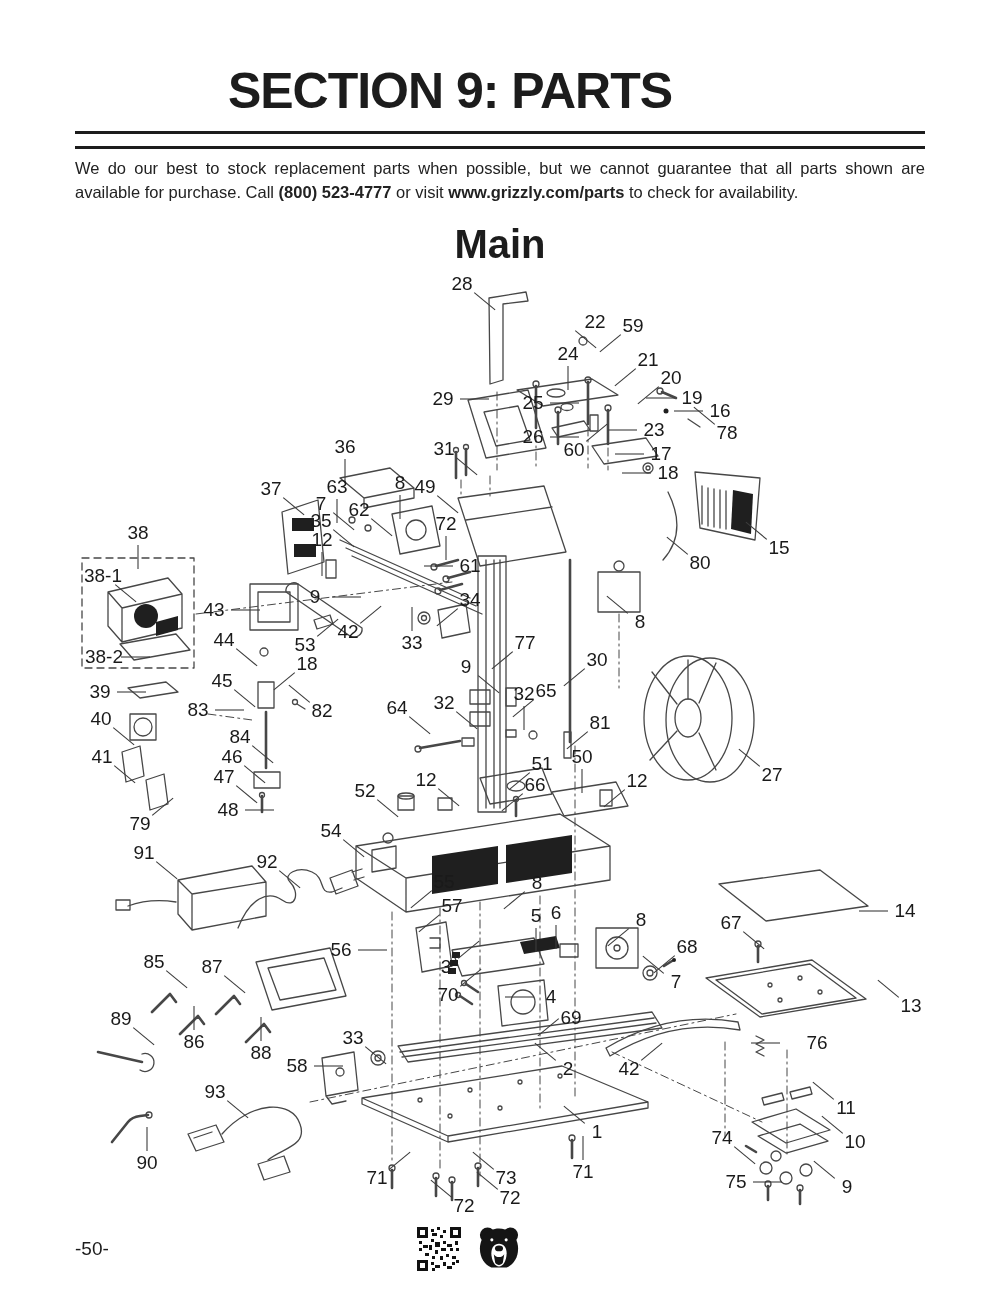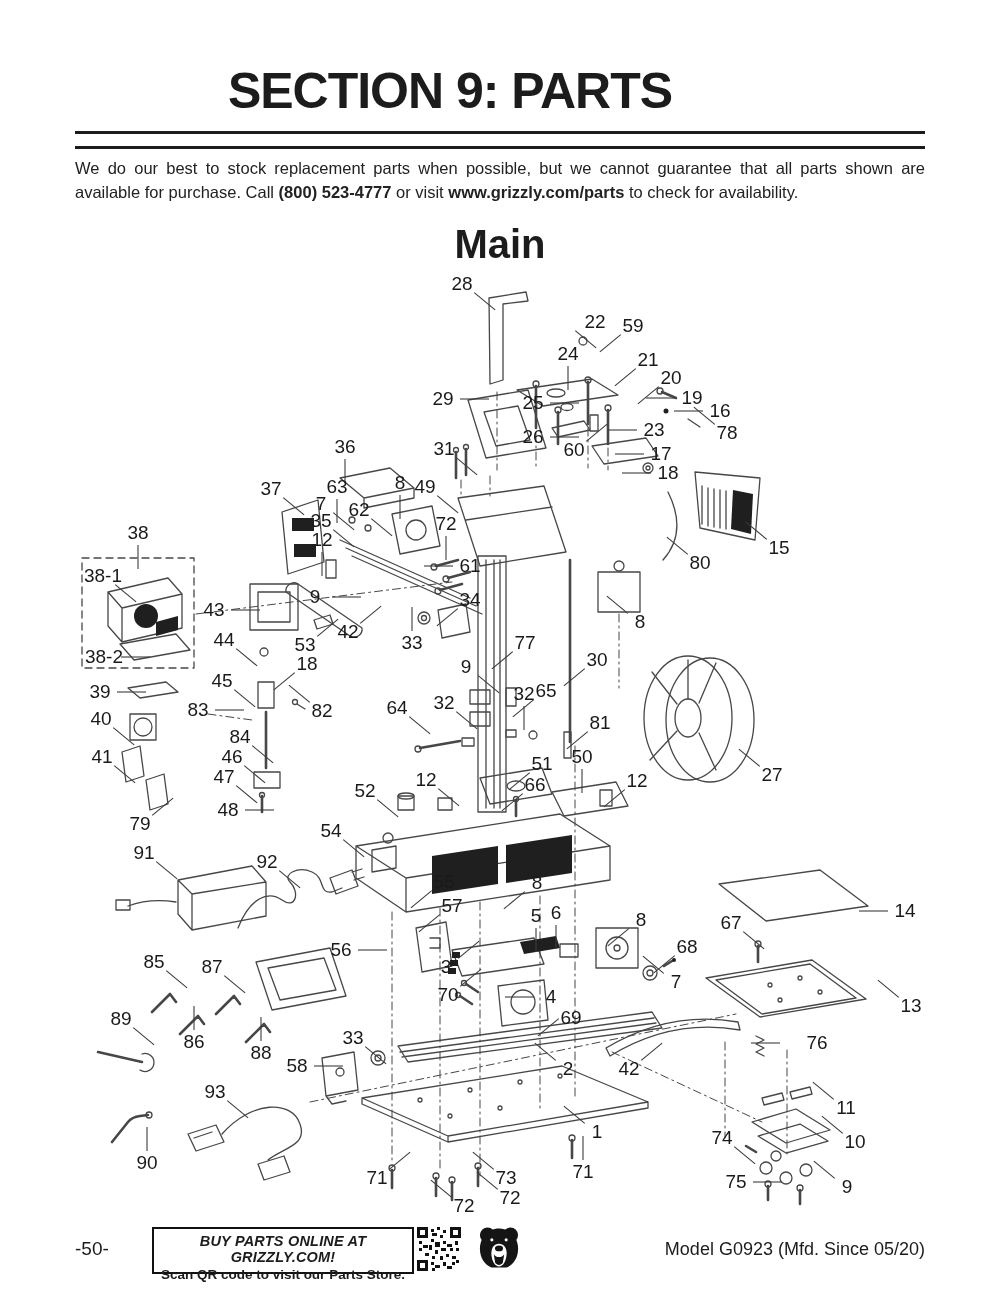--- a/index.html
+++ b/index.html
@@ -473,24 +473,20 @@
       <span class="callout" style="left: 506px; top: 1178px;">73</span>
       <span class="callout" style="left: 583px; top: 1172px;">71</span>
       <span class="callout" style="left: 736px; top: 1182px;">75</span>
       <span class="callout" style="left: 847px; top: 1187px;">9</span>
       <span class="callout" style="left: 464px; top: 1206px;">72</span>
       <span class="callout" style="left: 510px; top: 1198px;">72</span>
     </div>
 
   <div class="pagenum">-50-</div>
 
-  <div class="buybox">
-    <div class="l1">BUY PARTS ONLINE AT GRIZZLY.COM!</div>
-    <div class="l2">Scan QR code to visit our Parts Store.</div>
-  </div>
 
   <svg class="qr" viewBox="0 0 29 29" shape-rendering="crispEdges">
     <rect width="29" height="29" fill="#fff"></rect>
     <g fill="#111">
       <path d="M0 0h7v7h-7z M2 2h3v3h-3z" fill-rule="evenodd"></path>
       <path d="M22 0h7v7h-7z M24 2h3v3h-3z" fill-rule="evenodd"></path>
       <path d="M0 22h7v7h-7z M2 24h3v3h-3z" fill-rule="evenodd"></path>
       <rect x="9" y="1" width="2" height="2"></rect>
         <rect x="13" y="0" width="2" height="2"></rect>
       <rect x="17" y="2" width="2" height="2"></rect>
@@ -528,15 +524,14 @@
     <circle cx="10" cy="10" r="8" fill="#151515"></circle>
     <circle cx="34" cy="10" r="8" fill="#151515"></circle>
     <path d="M22 3 C34 3 42 13 42 24 C42 34 37 41 30 44 L14 44 C7 41 2 34 2 24 C2 13 10 3 22 3 Z" fill="#151515"></path>
     <path d="M22 19 C27 19 30 23 30 29 C30 37 26 43 22 43 C18 43 14 37 14 29 C14 23 17 19 22 19 Z" fill="#fff"></path>
     <ellipse cx="22" cy="24" rx="4.2" ry="3" fill="#151515"></ellipse>
     <path d="M16.5 30 C19 34 25 34 27.5 30 L26 39 C24 42 20 42 18 39 Z" fill="#151515"></path>
     <circle cx="14.5" cy="15" r="1.6" fill="#fff"></circle>
     <circle cx="29.5" cy="15" r="1.6" fill="#fff"></circle>
   </svg>
 
-  <div class="model">Model G0923 (Mfd. Since 05/20)</div>
 
 </div>
 
 </body></html>

